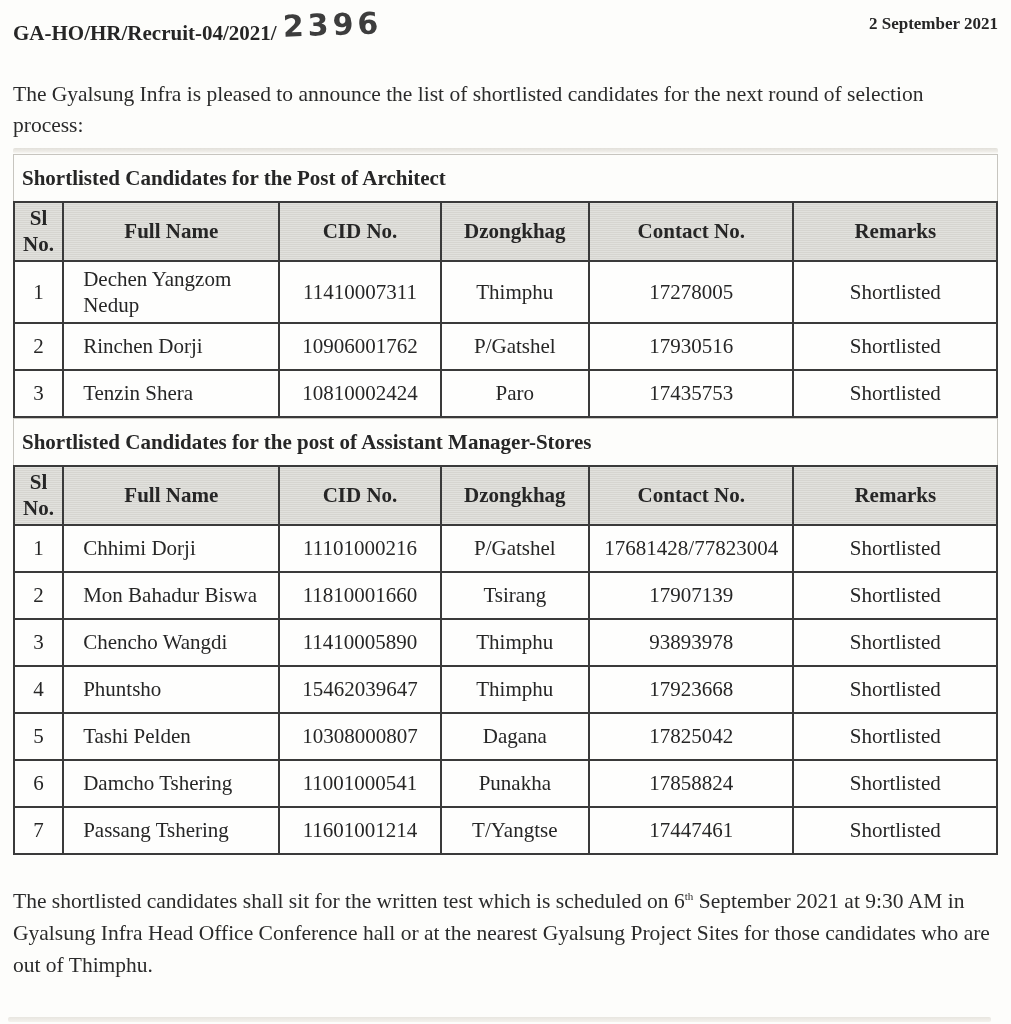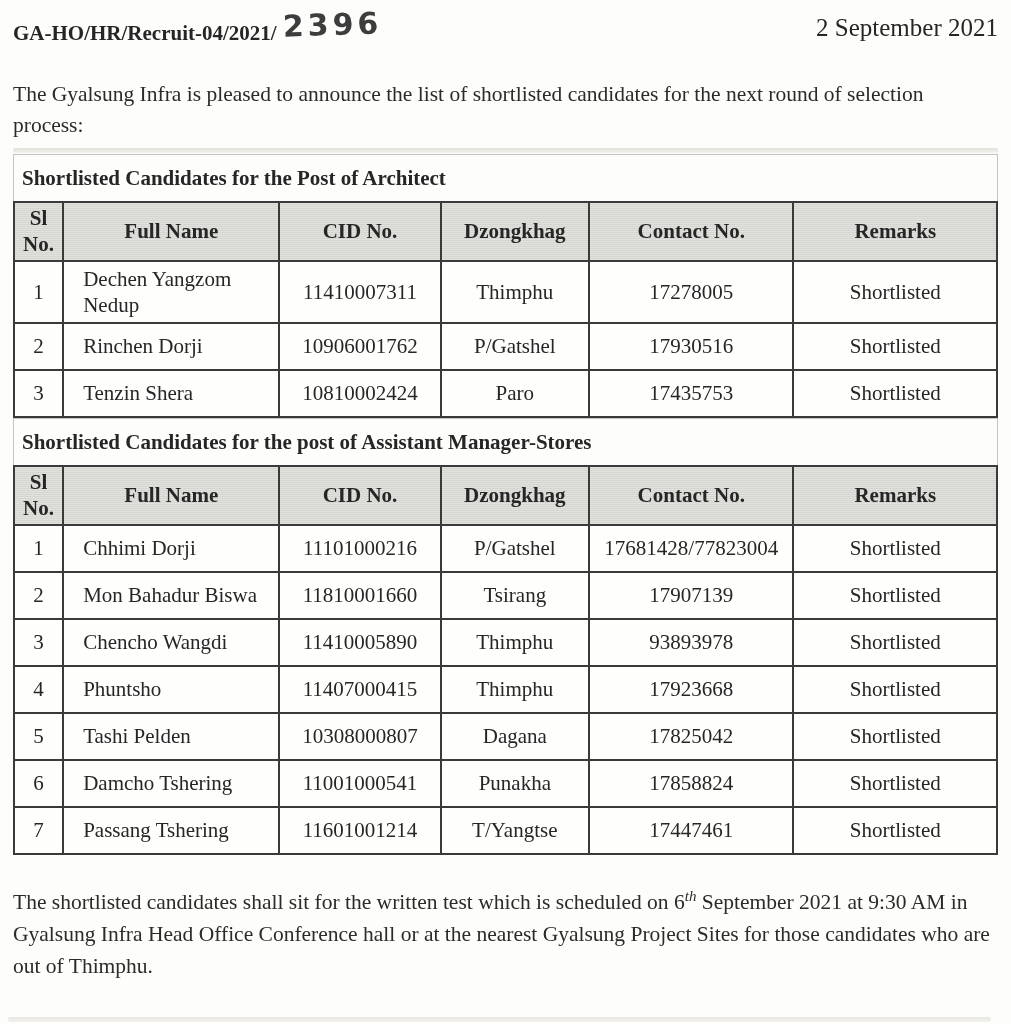--- a/index.html
+++ b/index.html
@@ -18,21 +18,21 @@
   .handwritten {
     display:inline-block;
     font-family:"DejaVu Sans",sans-serif;
     font-weight:700;
     font-size:30px;
     letter-spacing:4px;
     color:#3d3d3d;
     transform:rotate(-2deg) translateY(-5px);
     margin-left:6px;
   }
-  .doc-date { font-weight:normal; font-size:25px; padding-top:2px; }
+  .doc-date { font-weight:bold; font-size:17px; padding-top:2px; }
 
   .announcement {
     text-align:center;
     font-weight:bold;
     font-size:21px;
     text-decoration:underline;
     margin-top:0px;
   }
 
   .intro {
@@ -83,21 +83,21 @@
   table.cand td { height:47px; background:#fefefd; }
   table.cand td.col-1 { text-align:left; padding-left:19px; }
   table.cand th.col-0 { padding:2px; }
 
   .closing {
     margin-top:30px;
     font-size:21.5px;
     line-height:1.5;
     color:#2b2b2b;
   }
-  .closing sup { font-size:15px;font-style:italic; }
+  .closing sup { font-size:11px; }
 
   .bottom-streak {
     position:absolute;
     left:8px; right:20px; bottom:2px;
     height:5px;
     background:linear-gradient(to bottom,#e8e6e0,#f4f2ed);
     border-radius:2px;
   }
 </style>
 </head>
@@ -205,21 +205,21 @@
           <td class="col-0">3</td>
           <td class="col-1">Chencho Wangdi</td>
           <td class="col-2">11410005890</td>
           <td class="col-3">Thimphu</td>
           <td class="col-4">93893978</td>
           <td class="col-5">Shortlisted</td>
         </tr>
         <tr>
           <td class="col-0">4</td>
           <td class="col-1">Phuntsho</td>
-          <td class="col-2">11407000415</td>
+          <td class="col-2">15462039647</td>
           <td class="col-3">Thimphu</td>
           <td class="col-4">17923668</td>
           <td class="col-5">Shortlisted</td>
         </tr>
         <tr>
           <td class="col-0">5</td>
           <td class="col-1">Tashi Pelden</td>
           <td class="col-2">10308000807</td>
           <td class="col-3">Dagana</td>
           <td class="col-4">17825042</td>

